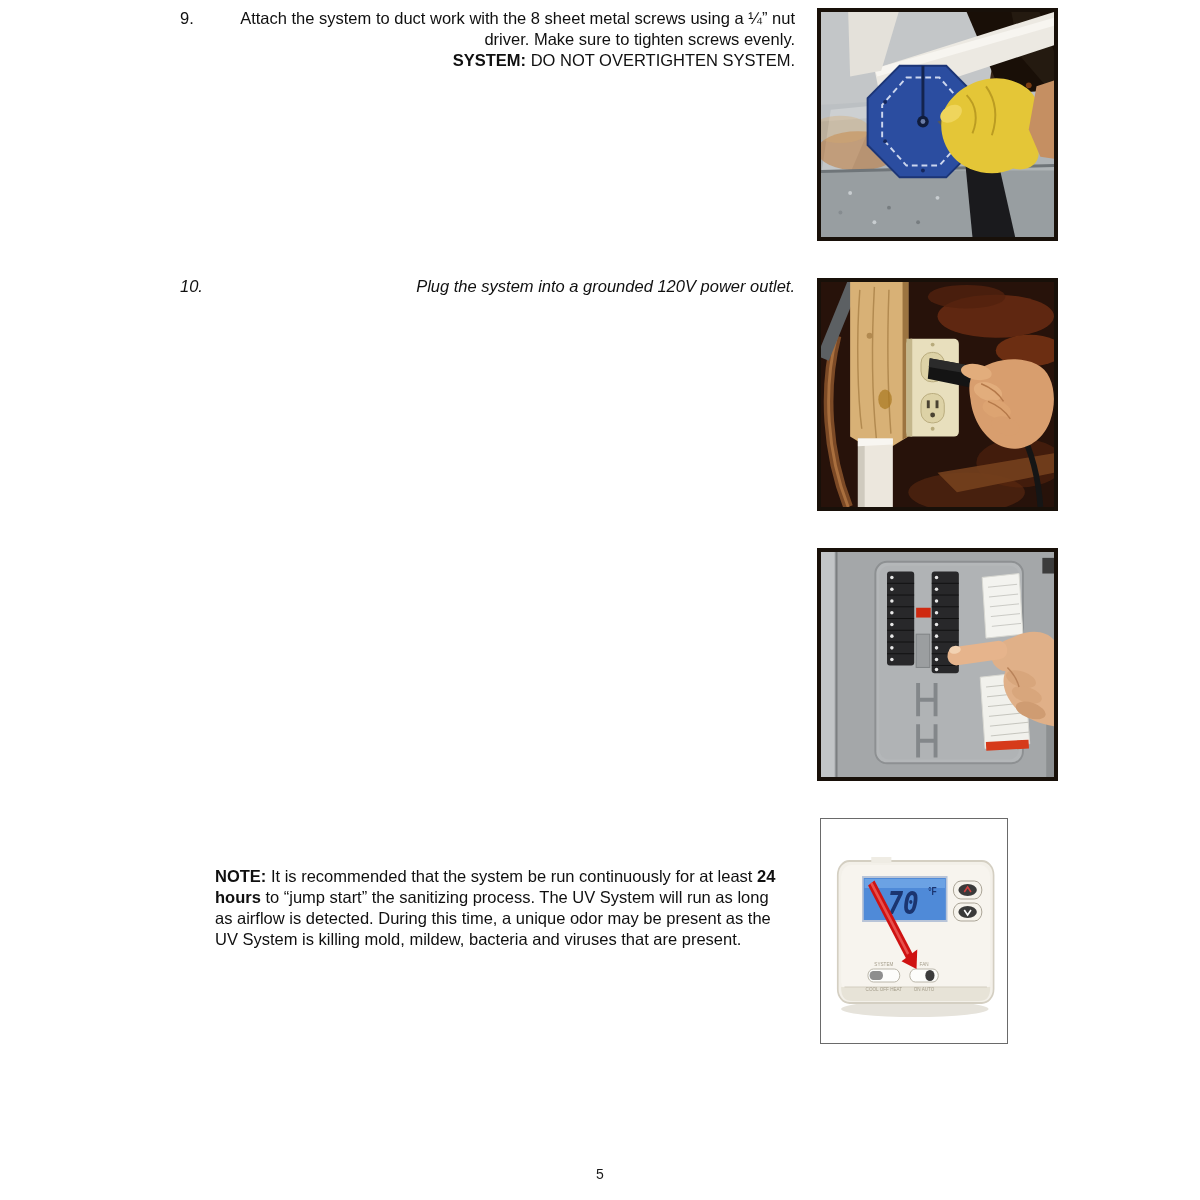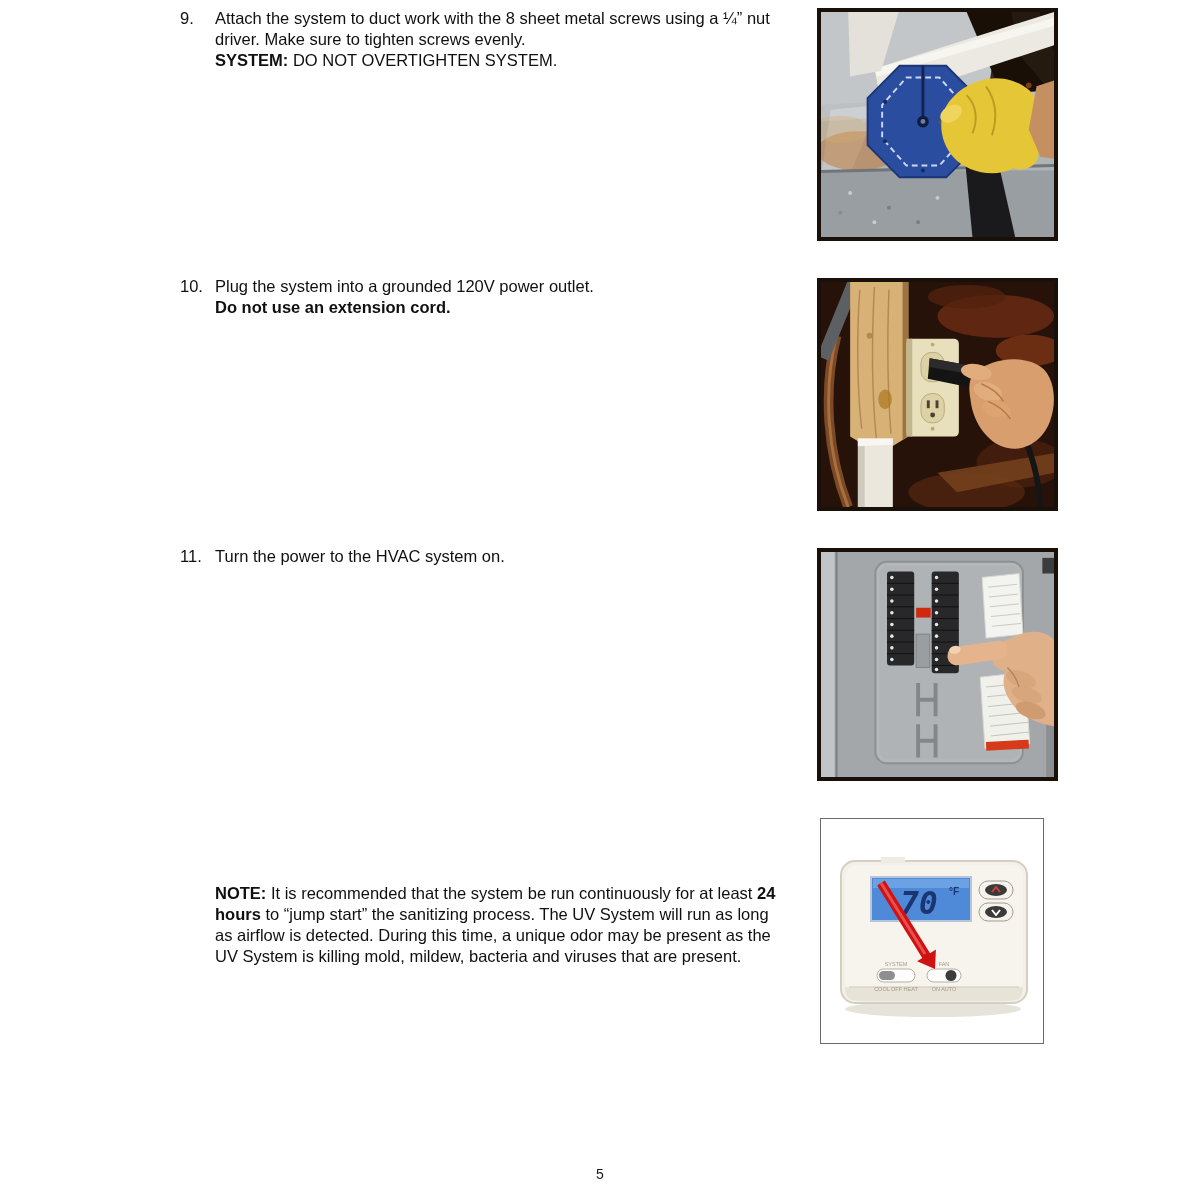--- a/index.html
+++ b/index.html
@@ -2,58 +2,51 @@
 <html><head>
 <meta charset="utf-8">
 <style>
   html, body { margin:0; padding:0; background:#ffffff; }
   .page {
     position:relative; width:1200px; height:1200px; background:#ffffff;
     font-family:"Liberation Sans", sans-serif; color:#101010; overflow:hidden;
   }
   .step { position:absolute; left:180px; width:625px; display:flex; font-size:16.5px; line-height:21px; }
   .step-num { flex:0 0 35px; }
-  .step-body { width:580px; }
+  .step-body { width:580px;text-align:right; }
   .step-body p { margin:0; }
   b, .bold { font-weight:bold; }
-  .note { position:absolute; left:215px; width:575px; font-size:16.5px; line-height:21px;margin-top:17px; }
+  .note { position:absolute; left:215px; width:575px; font-size:16.5px; line-height:21px; }
   .note p { margin:0; }
   figure.photo { position:absolute; margin:0; box-sizing:border-box; background:#fff; }
   .photo-dark { border:4px solid #181009; }
   .photo-light { border:1px solid #6a6a6a; }
   figure.photo svg { display:block; width:100%; height:100%; }
   .page-number { position:absolute; top:1166px; left:0; width:100%; text-align:center; font-size:14px; color:#1a1a1a; }
 </style>
 </head>
 <body>
 
 <div class="page">
 
   <section class="step" style="top:8px;">
     <span class="step-num">9.</span>
     <div class="step-body">
       <p><span>Attach the system to duct work with the 8 sheet metal screws using a ¼” nut driver. Make sure to tighten screws evenly.</span></p>
       <p><span class="bold">SYSTEM:</span><span> DO NOT OVERTIGHTEN SYSTEM.</span></p>
     </div>
   </section>
 
-  <section class="step" style="top:276px;">
+  <section class="step" style="top:276px;font-style:italic;">
     <span class="step-num">10.</span>
     <div class="step-body">
       <p>Plug the system into a grounded 120V power outlet.</p>
-      <p class="bold">Do not use an extension cord.</p>
     </div>
   </section>
 
-  <section class="step" style="top:546px;">
-    <span class="step-num">11.</span>
-    <div class="step-body">
-      <p>Turn the power to the HVAC system on.</p>
-    </div>
-  </section>
 
 
   <div class="note" style="top:866px;">
     <p>
       <span class="bold">NOTE:</span><span> It is recommended that the system be run continuously for at least </span><span class="bold">24 hours</span><span> to “jump start” the sanitizing process. The UV System will run as long as airflow is detected. During this time, a unique odor may be present as the UV System is killing mold, mildew, bacteria and viruses that are present.</span>
     </p>
   </div>
 
   <figure class="photo photo-dark" style="left:817px; top:8px; width:241px; height:233px;" aria-label="uv-system-attached-to-duct-with-gloved-hand-and-driver">
     <svg viewBox="0 0 240 230" preserveAspectRatio="none">
@@ -222,21 +215,21 @@
       <path d="M 196 88 C 214 78 232 80 240 90 L 240 178 C 224 176 206 168 196 154 C 188 143 186 132 190 122 C 178 120 172 108 178 100 C 183 93 190 90 196 88 Z" fill="#e0b088"></path>
       <rect x="130" y="94" width="62" height="19" rx="9" fill="#e6b48c" transform="rotate(-8 160 103)"></rect>
       <ellipse cx="138" cy="100" rx="6" ry="4" fill="#f2d2b2" transform="rotate(-8 138 100)"></ellipse>
       <ellipse cx="206" cy="130" rx="16" ry="8" fill="#d8a67c" transform="rotate(18 206 130)"></ellipse>
       <ellipse cx="212" cy="146" rx="16" ry="8" fill="#d8a67c" transform="rotate(18 212 146)"></ellipse>
       <ellipse cx="216" cy="162" rx="16" ry="8" fill="#cf9c72" transform="rotate(18 216 162)"></ellipse>
       <path d="M 192 118 C 198 124 202 130 204 138" stroke="#b9835a" stroke-width="1.5" fill="none"></path>
     </svg>
   </figure>
 
-  <figure class="photo photo-light" style="left:820px; top:818px; width:224px; height:226px;" aria-label="thermostat-with-red-arrow-to-fan-switch">
+  <figure class="photo photo-light" style="left:820px; top:818px; width:188px; height:226px;" aria-label="thermostat-with-red-arrow-to-fan-switch">
     <svg viewBox="0 0 222 224" preserveAspectRatio="none">
       <rect width="222" height="224" fill="#ffffff"></rect>
       <ellipse cx="112" cy="190" rx="88" ry="8" fill="#e6e3db"></ellipse>
       <rect x="20" y="42" width="186" height="142" rx="14" fill="#f3f0e9" stroke="#d4cfc2" stroke-width="2"></rect>
       <rect x="24" y="46" width="178" height="128" rx="12" fill="#f7f4ee"></rect>
       <path d="M 24 168 h 178 c 0 10 -4 14 -14 14 h -150 c -10 0 -14 -4 -14 -14 z" fill="#e7e3d7"></path>
       <line x1="28" y1="168" x2="198" y2="168" stroke="#d0cbbd"></line>
       <rect x="60" y="38" width="24" height="6" fill="#efece4"></rect>
       <rect x="50" y="58" width="100" height="44" fill="#4f8ad8" stroke="#b8c4d8" stroke-width="2"></rect>
       <rect x="52" y="60" width="96" height="9" fill="#6ba2e4"></rect>

